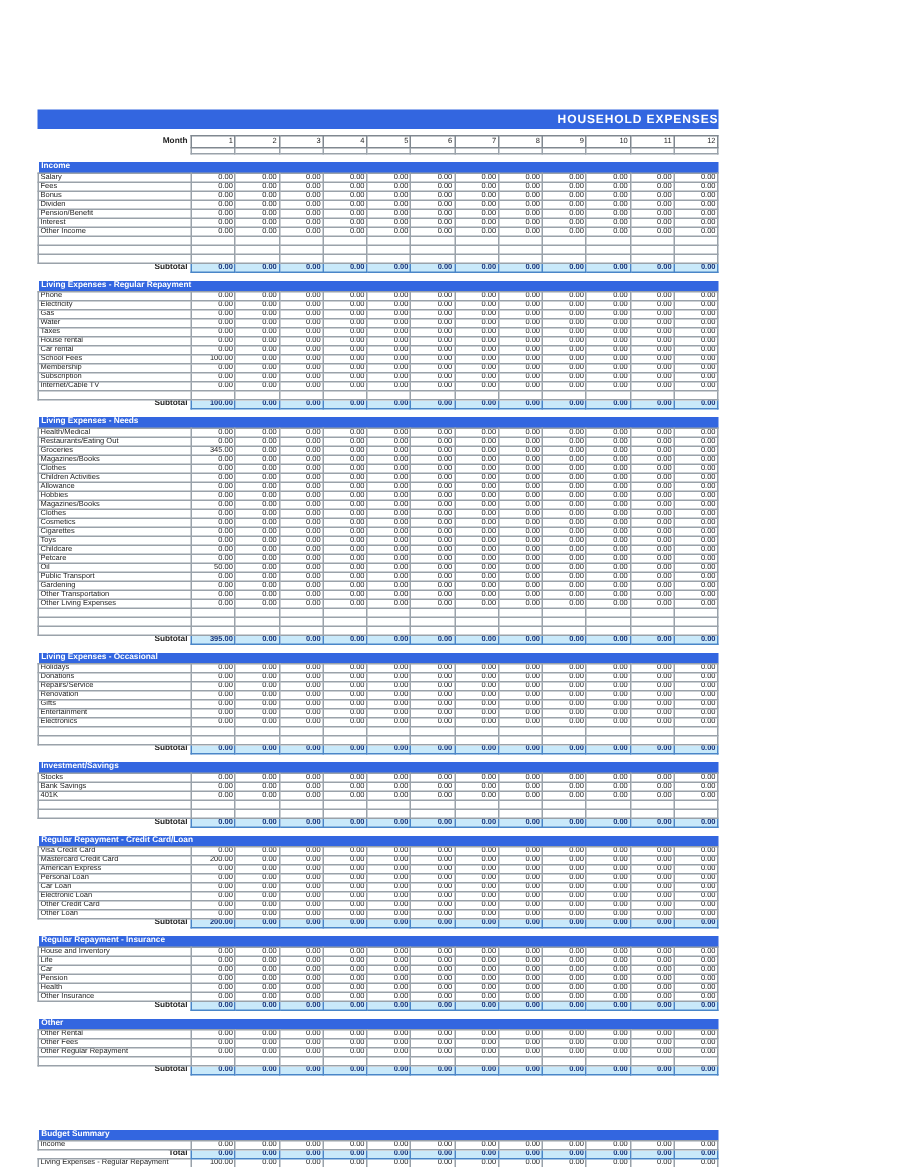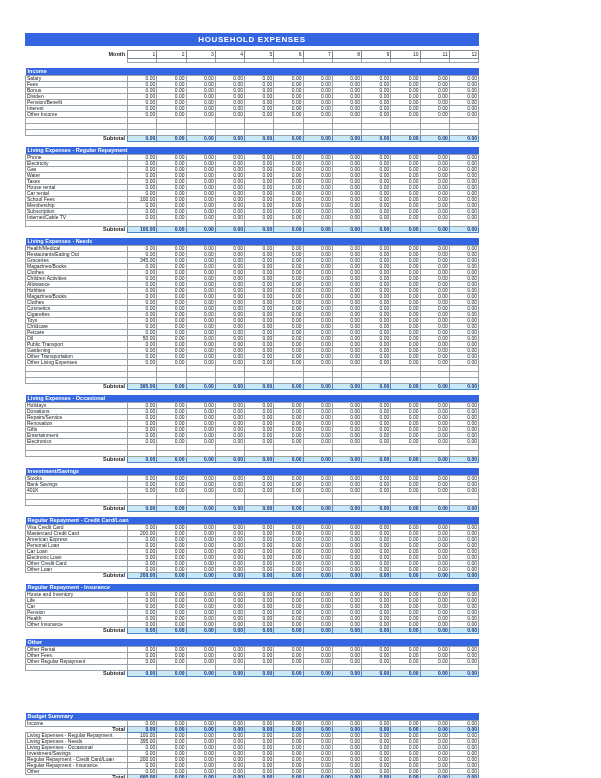--- a/index.html
+++ b/index.html
@@ -6,21 +6,21 @@
     --header-blue:#3366e0;
     --subtotal-bg:#c9e9fa;
     --subtotal-border:#4a86c8;
     --negative-red:#ff0000;
   }
   html,body{margin:0;padding:0;background:#ffffff;}
   body{width:601px;height:778px;position:relative;font-family:"Liberation Sans",sans-serif;overflow:hidden;}
   .wrap{position:absolute;left:25px;top:33px;width:454px;}
   .titlebar{
     background:var(--header-blue);color:#fff;font-size:8px;font-weight:bold;
-    text-align:center;height:13px;line-height:13px;letter-spacing:0.6px;
+    text-align:right;height:13px;line-height:13px;letter-spacing:0.6px;margin-top:40px;
   }
   table.sheet{border-collapse:collapse;table-layout:fixed;width:454px;margin-top:4px;}
   col.cl{width:102px;}
   td{padding:0 1px;height:5px;line-height:5px;font-size:5px;color:#222;
      overflow:hidden;white-space:nowrap;vertical-align:middle;}
   td.lc{border:1px solid #9aa2aa;background:#fff;text-align:left;}
   td.vc{border:1px solid #9aa2aa;background:#fff;text-align:right;}
   td.sec{background:var(--header-blue);color:#fff;font-weight:bold;font-size:5.5px;
          height:7px;line-height:7px;padding-left:2px;}
   td.ml{font-weight:bold;text-align:right;height:7px;line-height:7px;font-size:5.5px;padding-right:2px;}

